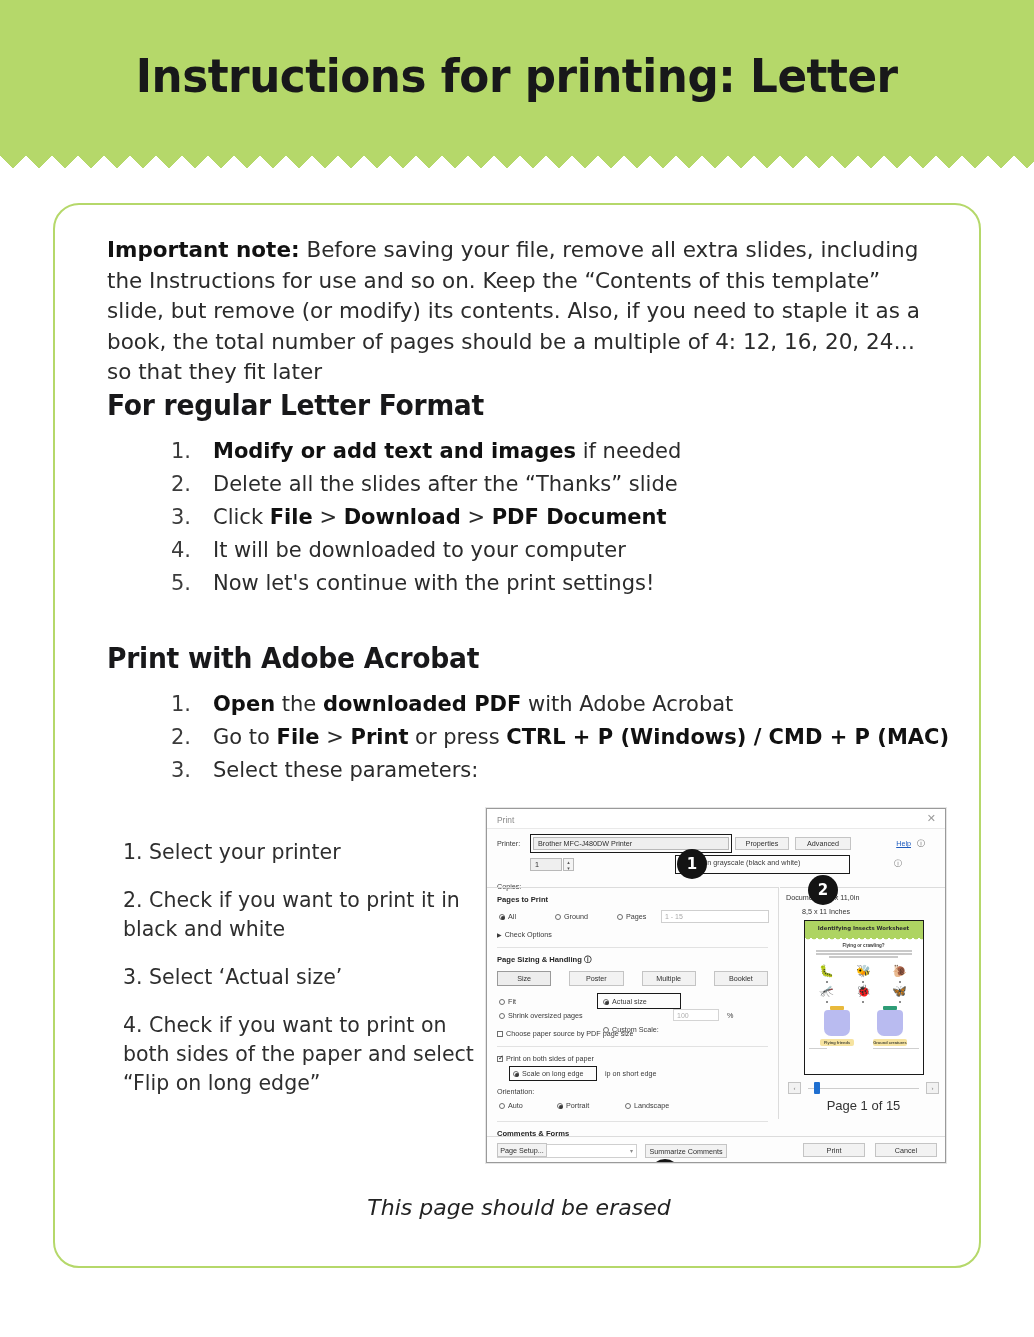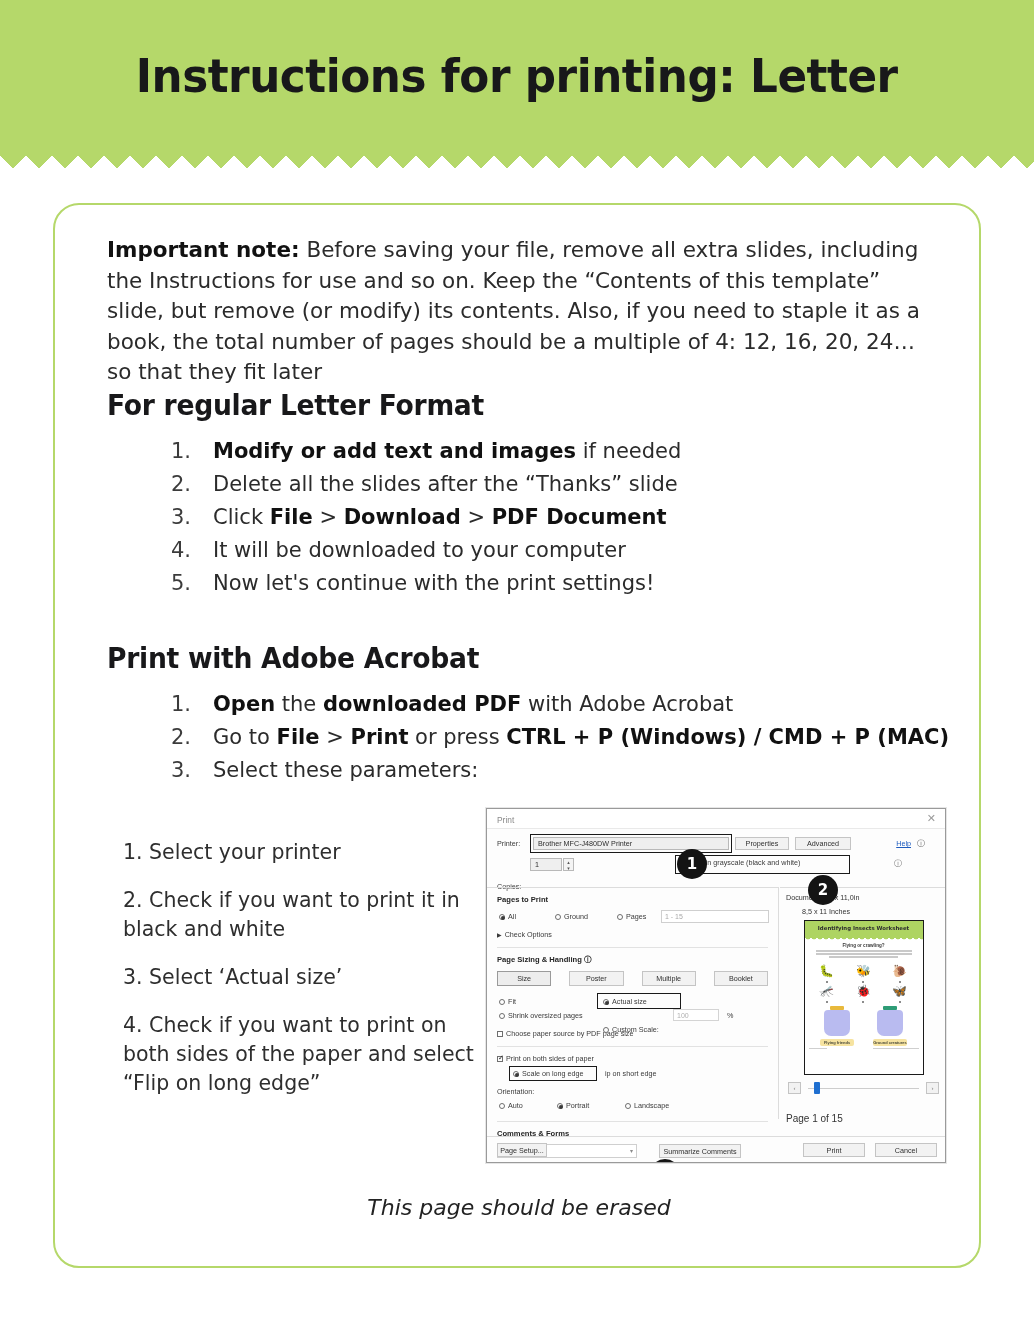--- a/index.html
+++ b/index.html
@@ -203,21 +203,21 @@
   .flip-box { position: absolute; left: 0px; top: -1px; width: 88px; height: 15px; border: 1px solid #1a1a1a; }
   .orient-lbl { margin-top: 6px; }
   .orient-row { position: relative; height: 14px; margin-top: 3px; }
   .orient-row .o1 { position: absolute; left: 2px; top: 2px; }
   .orient-row .o2 { position: absolute; left: 60px; top: 2px; }
   .orient-row .o3 { position: absolute; left: 128px; top: 2px; }
 
   .cf-row { position: relative; height: 15px; margin-top: 4px; }
   .cf-select { position: absolute; left: 0; top: 0; width: 140px; height: 14px; border: 1px solid #cfcfcf; background: #fff; font-size: 7.2px; line-height: 13px; padding-left: 3px; color: #2d2d2d; }
   .cf-select .caret { position: absolute; right: 3px; top: 0px; color: #8b8b8b; font-size: 6px; }
-  .btn-summ { position: absolute; left: 148px; top: 0; width: 82px; height: 14px; line-height: 13px; margin-left: 14px; }
+  .btn-summ { position: absolute; left: 148px; top: 0; width: 82px; height: 14px; line-height: 13px; }
 
   .doc-size { font-size: 7.2px; color: #333; }
   .doc-inches { font-size: 7.2px; color: #333; margin: 5px 0 4px 16px; }
 
   .preview {
     position: relative; margin: 0 auto; width: 120px; height: 155px;
     border: 1.5px solid #1a1a1a; background: #fff; overflow: hidden;
   }
   .pv-head { height: 17px; background: #aed462; position: relative; }
   .pv-head-txt {
@@ -246,21 +246,21 @@
   .pv-foot i { display: block; height: 1.4px; background: #cfcfcf; }
   .pv-foot .a { width: 18px; }
   .pv-foot .b { width: 46px; }
 
   .nav-row { position: relative; height: 16px; margin-top: 6px; }
   .nav-btn { position: absolute; width: 13px; height: 12px; top: 1px; border: 1px solid #c4c4c4; background: #f2f2f2; text-align: center; font-size: 6px; line-height: 11px; color: #7a7a7a; }
   .nav-prev { left: 2px; }
   .nav-next { right: 2px; }
   .nav-track { position: absolute; left: 22px; right: 22px; top: 7px; height: 1px; background: #cdcdcd; }
   .nav-thumb { position: absolute; left: 28px; top: 1px; width: 6px; height: 12px; background: #1f6fd0; border-radius: 1px; }
-  .page-of { text-align: left; font-size: 10px; color: #333; margin-top: 16px; }
+  .page-of { text-align: center; font-size: 13px; color: #333; margin-top: 1px; }
 
   .dlg-footer { position: absolute; left: 0; bottom: 0; width: 460px; height: 26px; border-top: 1px solid #dcdcdc; }
   .btn-pagesetup { position: absolute; left: 10px; top: 6px; width: 50px; height: 14px; line-height: 13px; }
   .btn-print { position: absolute; right: 82px; top: 6px; width: 62px; height: 14px; line-height: 13px; }
   .btn-cancel { position: absolute; right: 10px; top: 6px; width: 62px; height: 14px; line-height: 13px; }
 
   
   .badge {
     position: absolute; width: 30px; height: 30px; border-radius: 50%;
     background: #141414; color: #fff;

